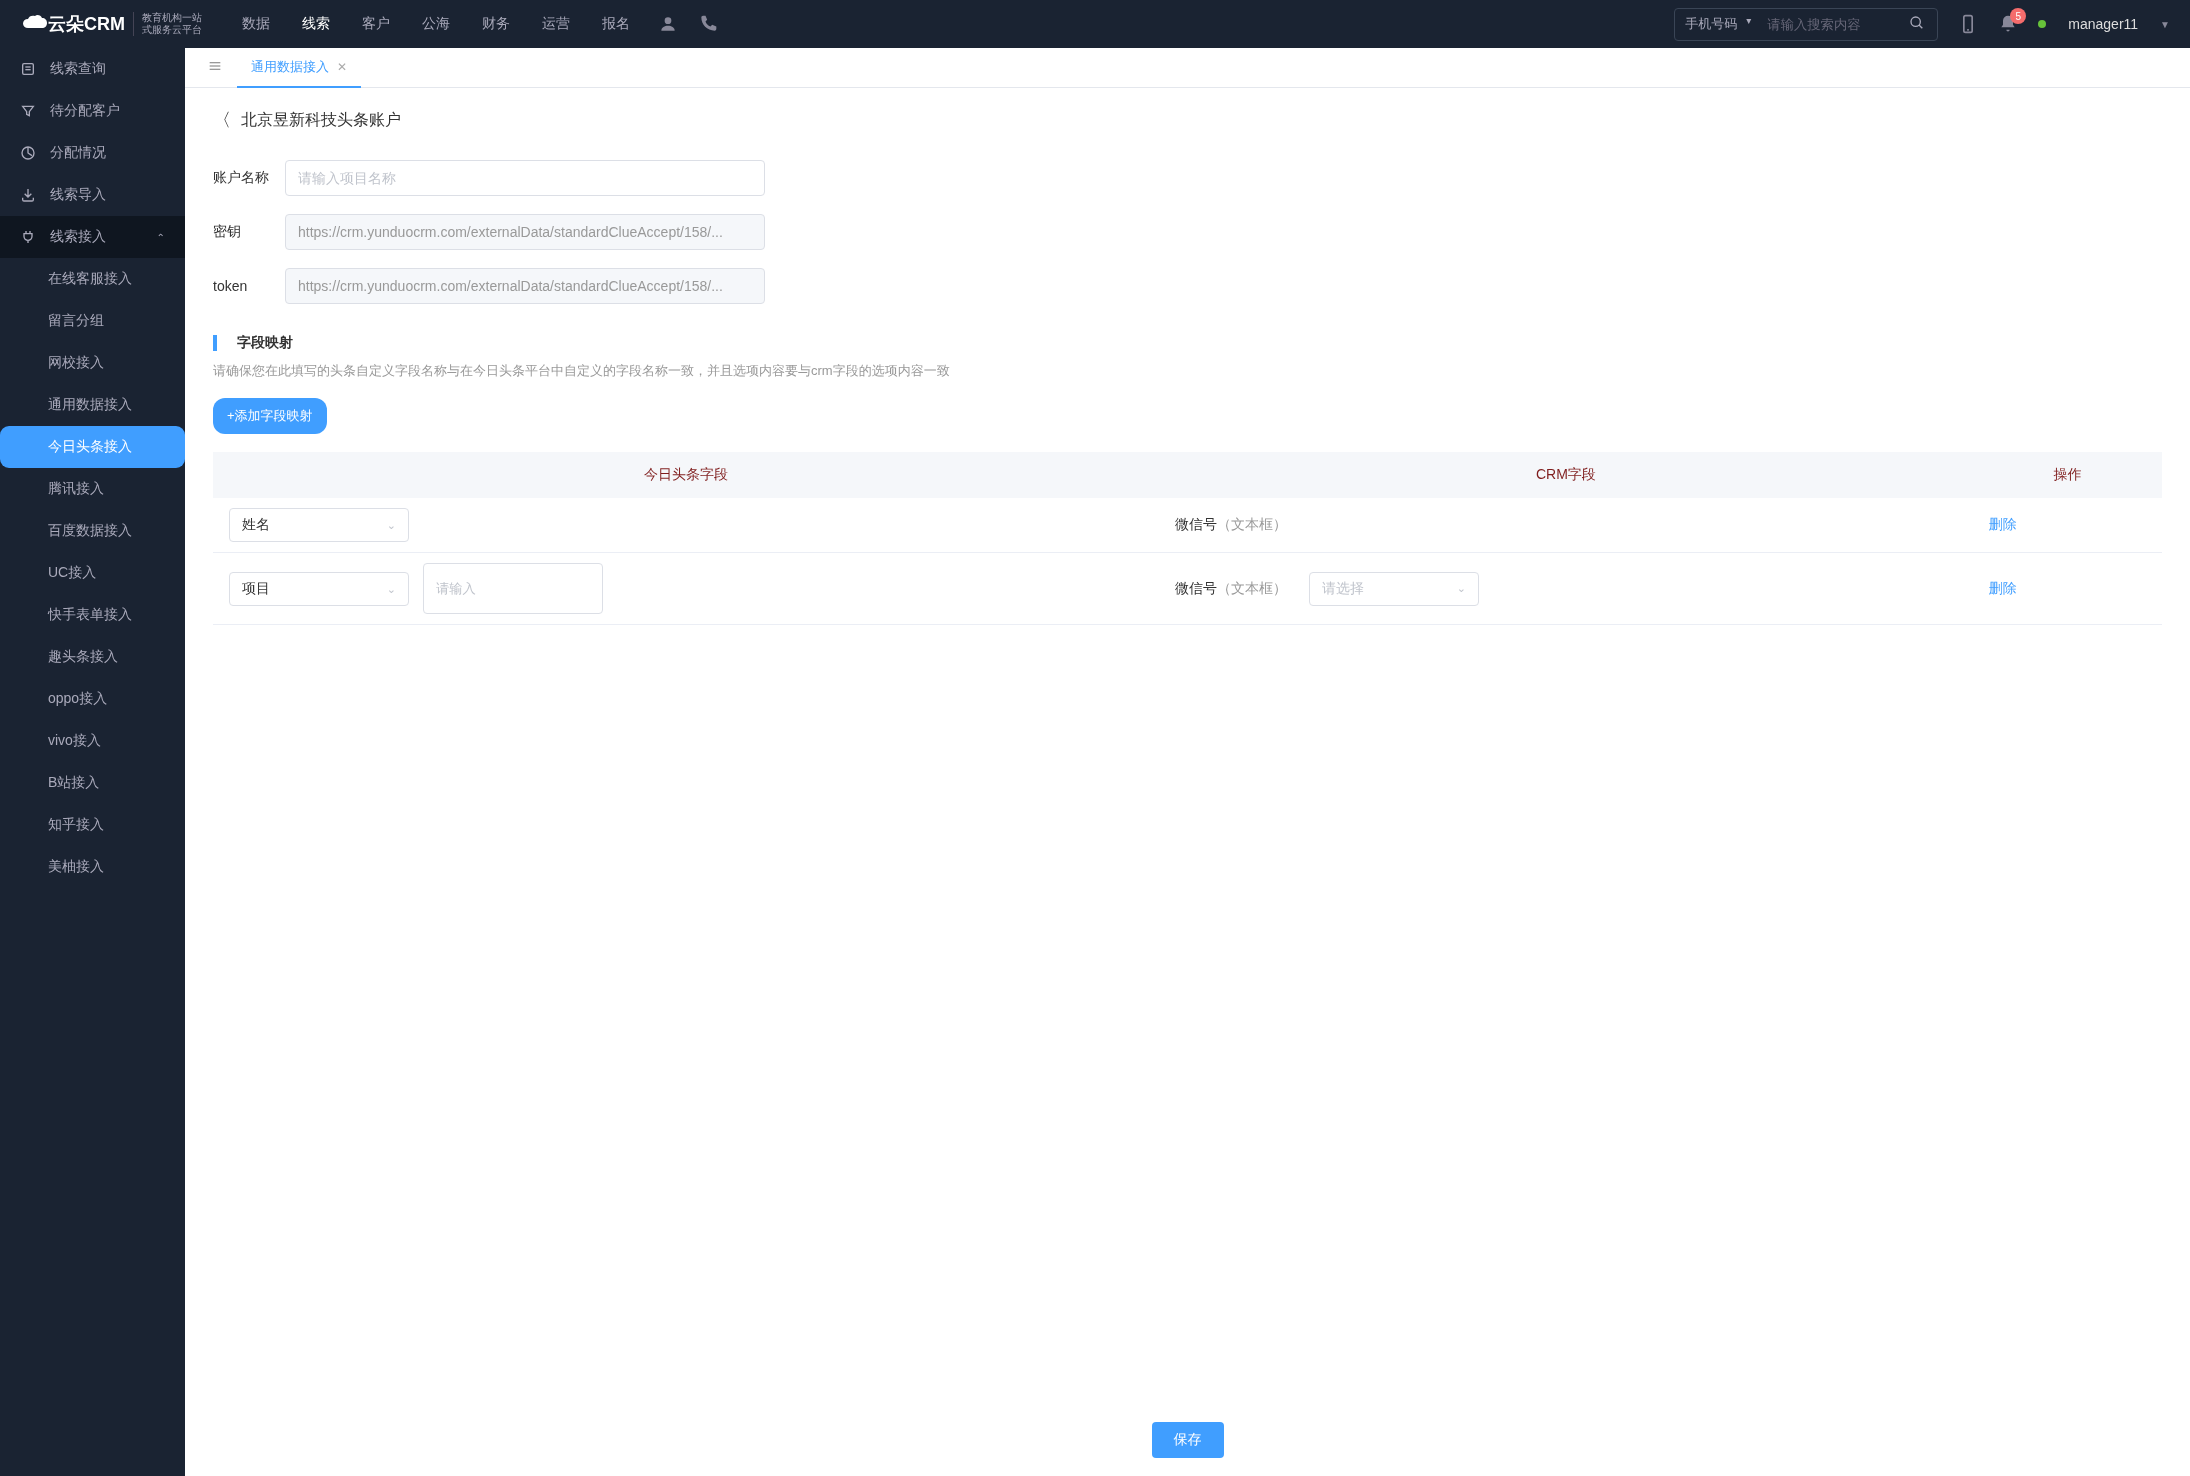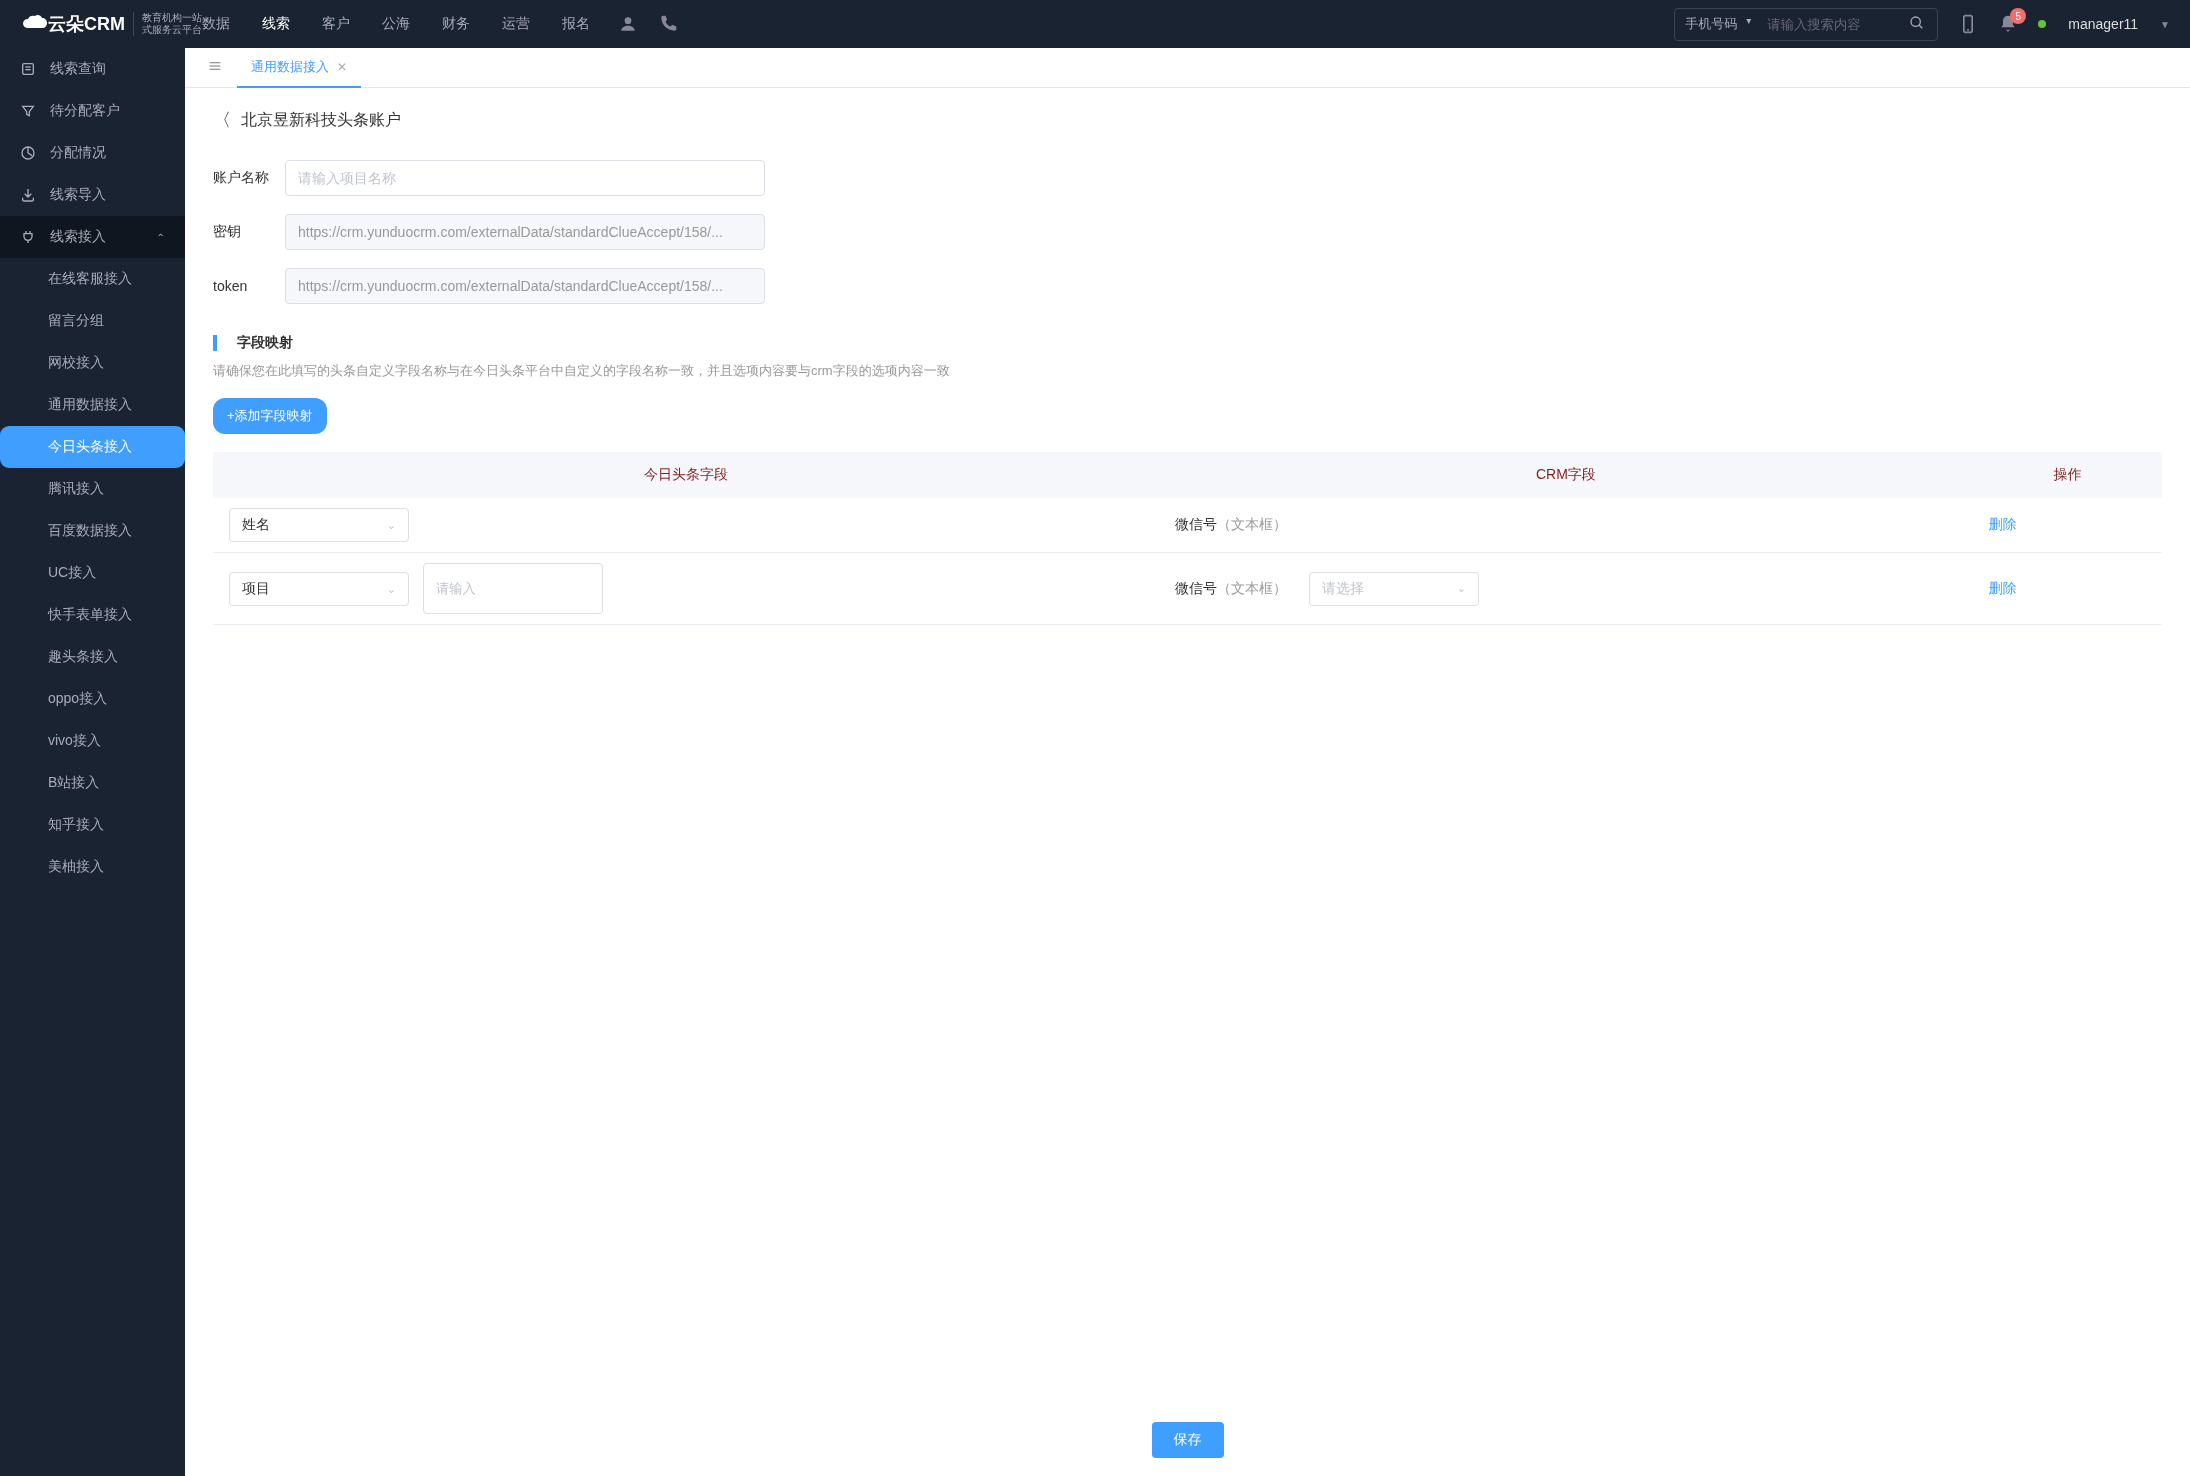--- a/index.html
+++ b/index.html
@@ -1,20 +1,20 @@
 <!DOCTYPE html>
 <html><head>
 <meta charset="utf-8">
 <style>
 * { margin: 0; padding: 0; box-sizing: border-box; }
 body { font-family: -apple-system, BlinkMacSystemFont, "PingFang SC", "Microsoft YaHei", sans-serif; font-size: 14px; color: #333; background: #f5f7fa; }
 
 
 .header { background: #1a2332; height: 48px; display: flex; align-items: center; padding: 0 20px; color: #fff; }
-.logo { display: flex; align-items: center; gap: 8px; }
+.logo { display: flex; align-items: center; gap: 8px; margin-right: 40px; }
 .logo-mark { font-size: 18px; font-weight: bold; display: flex; align-items: center; }
 .logo-text { font-size: 10px; color: #aab; line-height: 1.2; border-left: 1px solid #445; padding-left: 8px; text-align: center; }
 .nav { display: flex; gap: 32px; }
 .nav-item { color: #aab; cursor: pointer; font-size: 14px; }
 .nav-item.active { color: #fff; font-weight: 500; }
 .header-right { margin-left: auto; display: flex; align-items: center; gap: 20px; padding-left: 18px; }
 .header-icons { display: flex; gap: 20px; align-items: center; }
 .header-icon { width: 20px; height: 20px; color: #889; cursor: pointer; display: flex; align-items: center; justify-content: center; }
 .search-group { display: flex; align-items: center; border: 1px solid #3a4556; border-radius: 4px; overflow: hidden; }
 .search-select { background: transparent; border: none; color: #aab; padding: 6px 20px 6px 10px; font-size: 13px; cursor: pointer; position: relative; }

